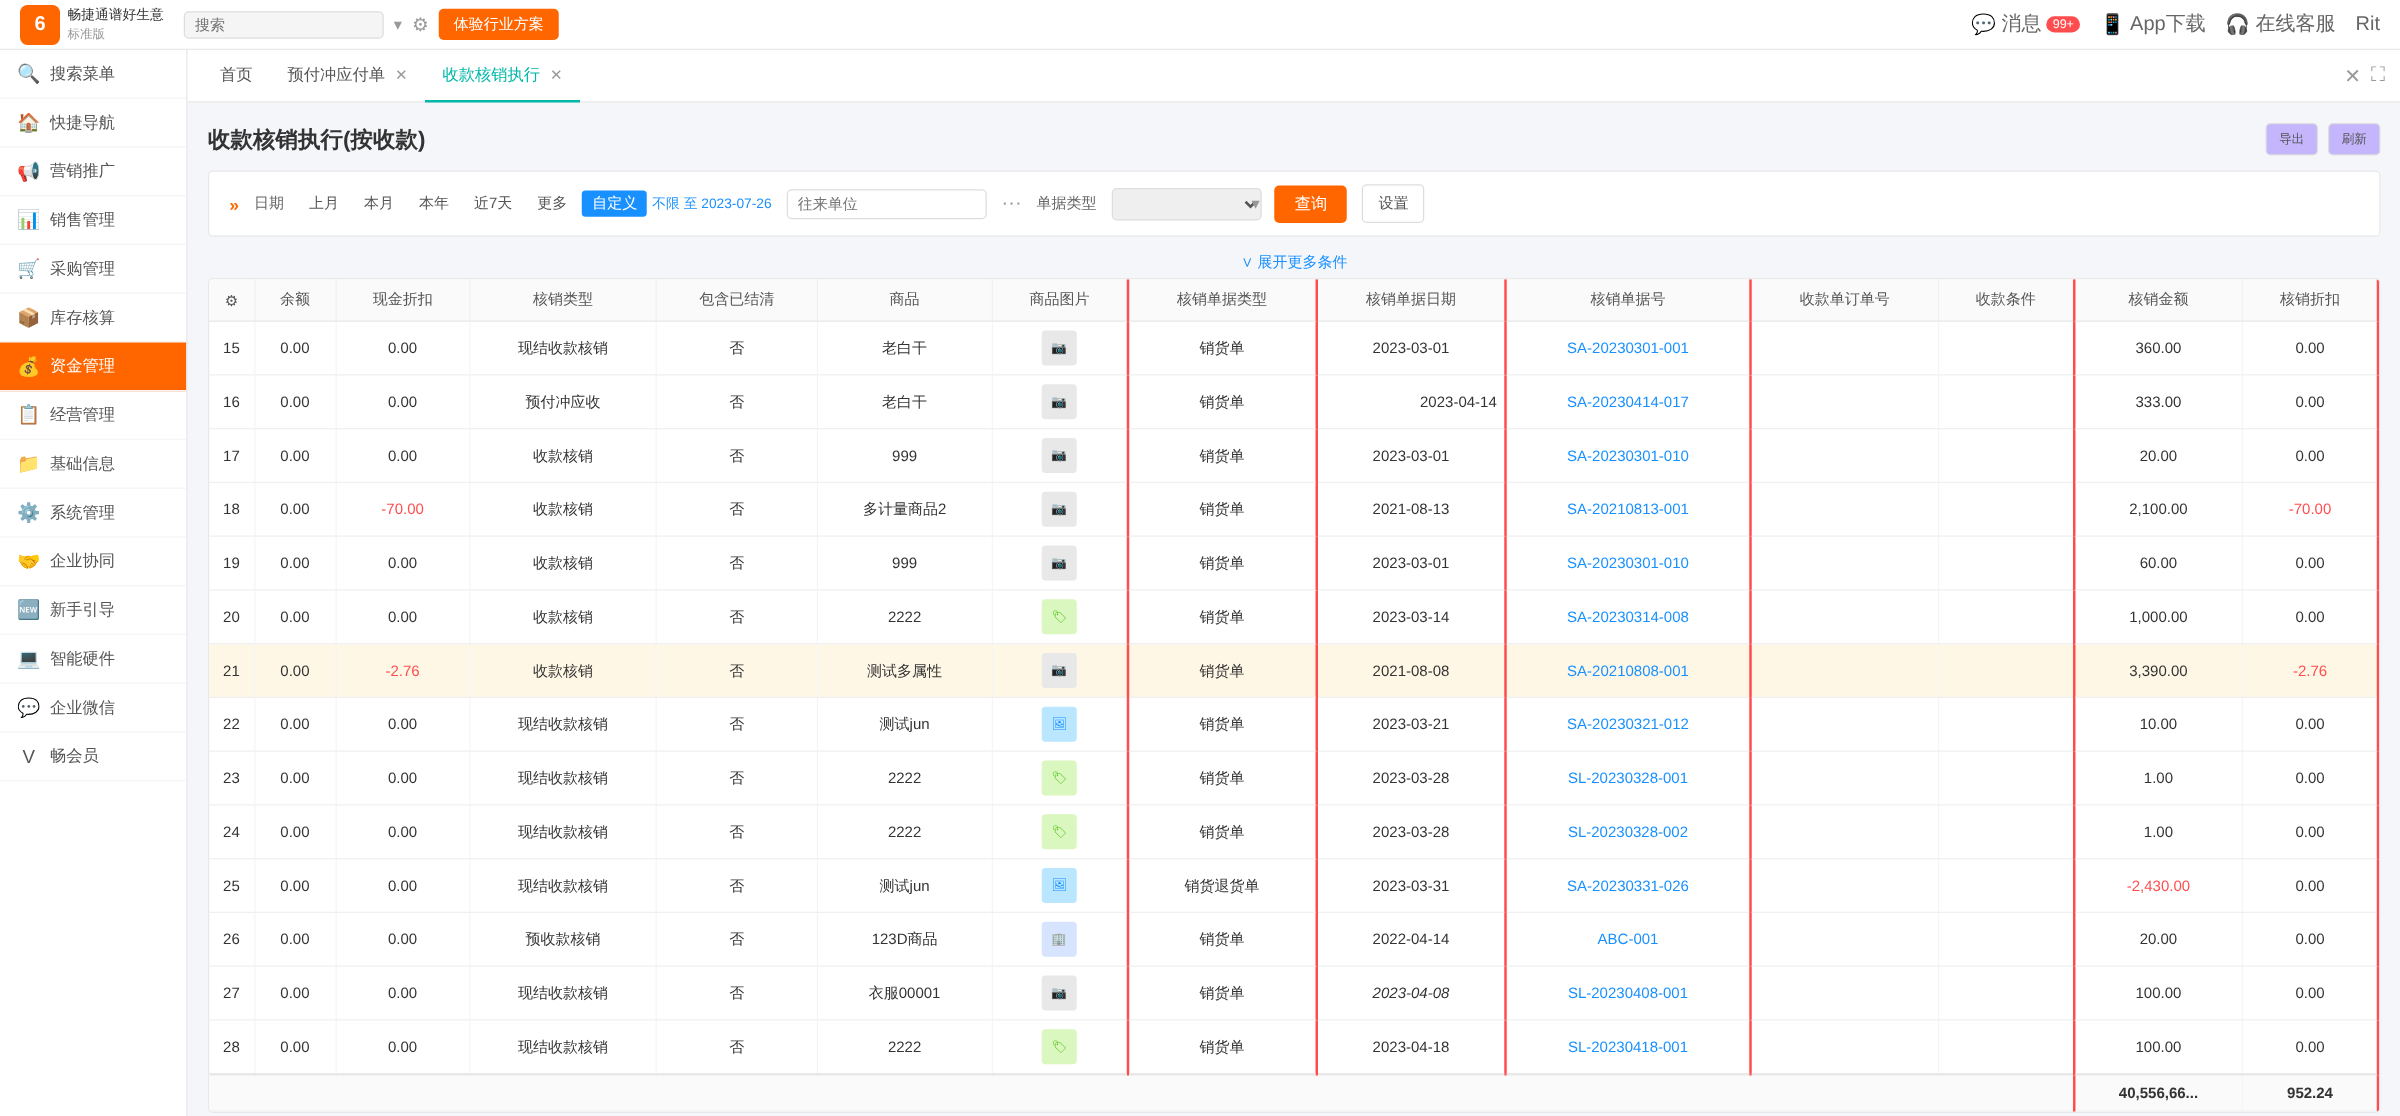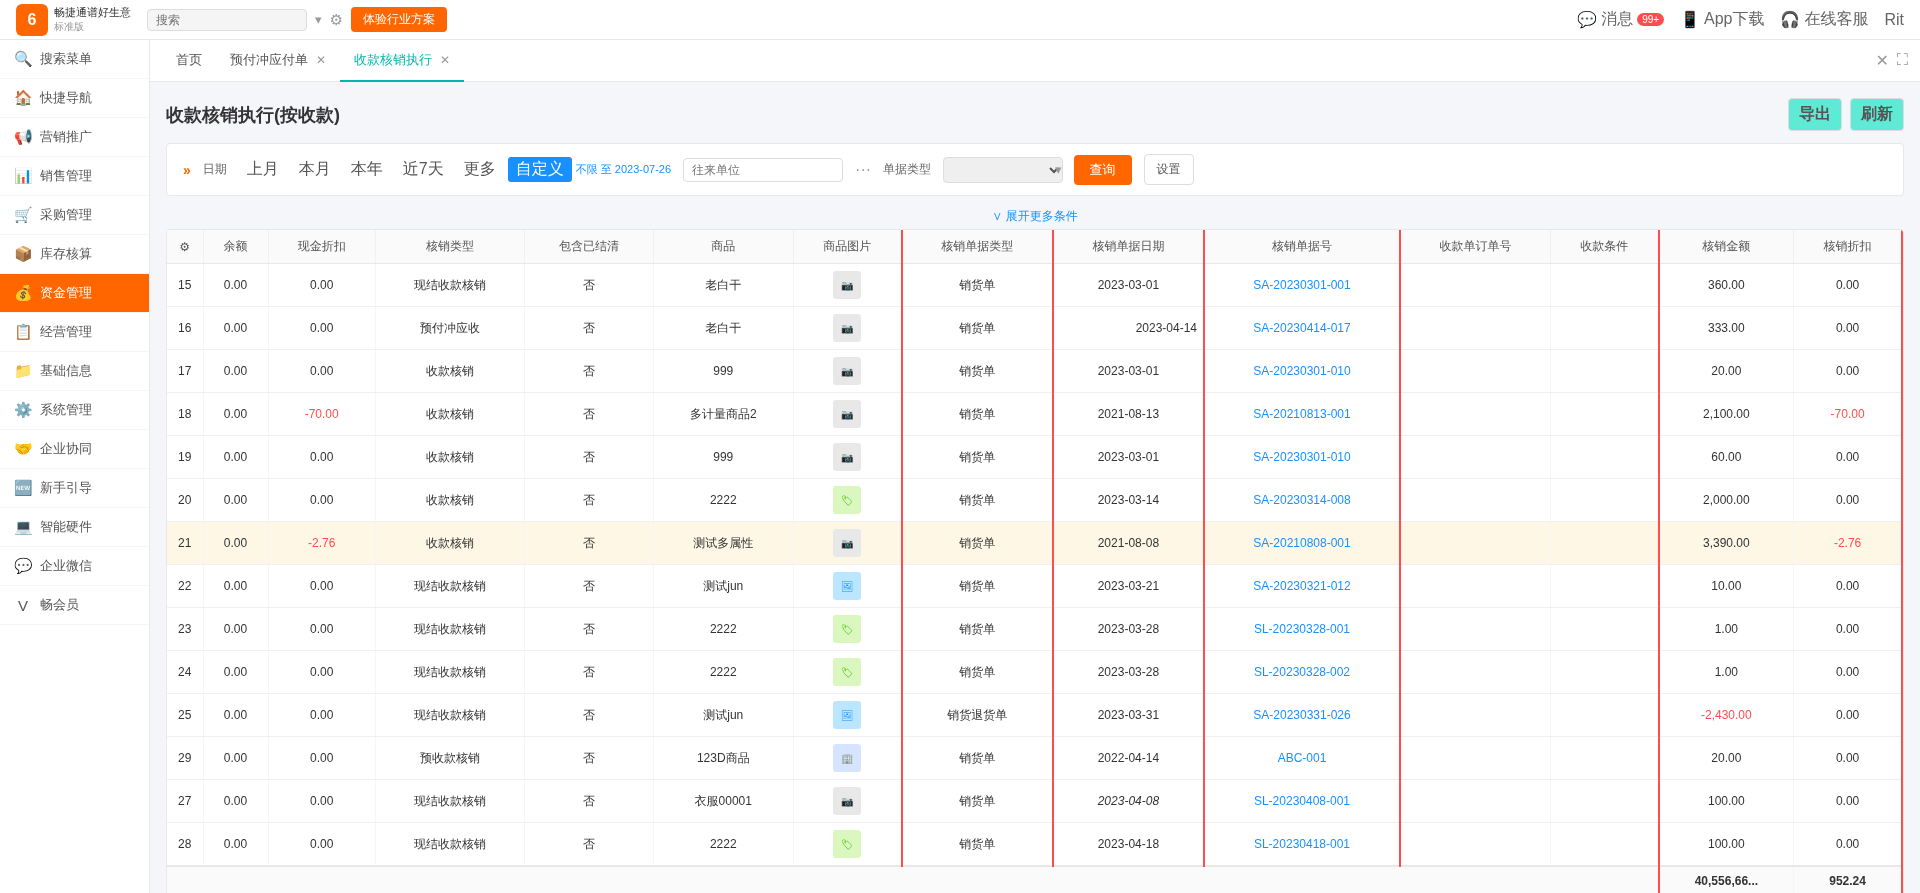--- a/index.html
+++ b/index.html
@@ -109,43 +109,42 @@
       display: flex; justify-content: space-between; align-items: center;
       margin-bottom: 12px;
     }
     .page-title { font-size: 18px; font-weight: bold; color: #333; }
     .page-actions { display: flex; gap: 8px; }
     .action-btn {
       display: flex; align-items: center; gap: 4px;
       padding: 5px 10px;
       border: 1px solid #ddd;
       border-radius: 4px;
-      background: #5eead4;
+      background: #c4b5fd;
       cursor: pointer;
-      font-size: 16px;
+      font-size: 10px;
       color: #555;
-      font-weight: bold;
     }
 
     
     .filter-bar {
       background: #fff;
       border: 1px solid #e8e8e8;
       border-radius: 4px;
       padding: 10px 16px;
       margin-bottom: 8px;
     }
     .filter-row { display: flex; align-items: center; gap: 12px; flex-wrap: wrap; }
     .filter-label { font-size: 12px; color: #666; white-space: nowrap; }
     .filter-date-options { display: flex; gap: 4px; flex-wrap: wrap; align-items: center; }
     .date-opt {
       padding: 2px 8px;
       border-radius: 3px;
       cursor: pointer;
-      font-size: 16px;
+      font-size: 12px;
       color: #555;
     }
     .date-opt.custom { background: #1890ff; color: #fff; border-radius: 3px; }
     .date-range-text { font-size: 11px; color: #1890ff; margin-top: 0; }
     .filter-input {
       border: 1px solid #ddd;
       border-radius: 4px;
       padding: 4px 8px;
       font-size: 12px;
       width: 160px;
@@ -553,21 +552,21 @@
         <span>🏷</span>
       </div>
     </td>
     <td style="border-left:2px solid #ff4d4f; border-right:2px solid #ff4d4f;">销货单</td>
     <td style="border-left:2px solid #ff4d4f; border-right:2px solid #ff4d4f;">2023-03-14</td>
     <td style="border-left:2px solid #ff4d4f; border-right:2px solid #ff4d4f;margin-top:24px;">
       <a class="link-text">SA-20230314-008</a>
     </td>
     <td></td>
     <td></td>
-    <td style="border-left:2px solid #ff4d4f;" class="">2,000.00</td>
+    <td style="border-left:2px solid #ff4d4f;" class="">1,000.00</td>
     <td style="border-right:2px solid #ff4d4f;" class="">0.00</td>
   </tr>
                 <tr class="highlighted">
     <td>21</td>
     <td>0.00</td>
     <td class="negative">-2.76</td>
     <td>收款核销</td>
     <td>否</td>
     <td>测试多属性</td>
     <td>
@@ -667,21 +666,21 @@
     <td style="border-left:2px solid #ff4d4f; border-right:2px solid #ff4d4f;">2023-03-31</td>
     <td style="border-left:2px solid #ff4d4f; border-right:2px solid #ff4d4f;">
       <a class="link-text">SA-20230331-026</a>
     </td>
     <td></td>
     <td></td>
     <td style="border-left:2px solid #ff4d4f;" class="negative-amount">-2,430.00</td>
     <td style="border-right:2px solid #ff4d4f;" class="">0.00</td>
   </tr>
                 <tr>
-    <td>29</td>
+    <td>26</td>
     <td>0.00</td>
     <td class="">0.00</td>
     <td>预收款核销</td>
     <td>否</td>
     <td>123D商品</td>
     <td>
       <div class="img-thumb" style="background:#d6e4ff; color:#2f54eb; margin:auto;">
         <span>🏢</span>
       </div>
     </td>

